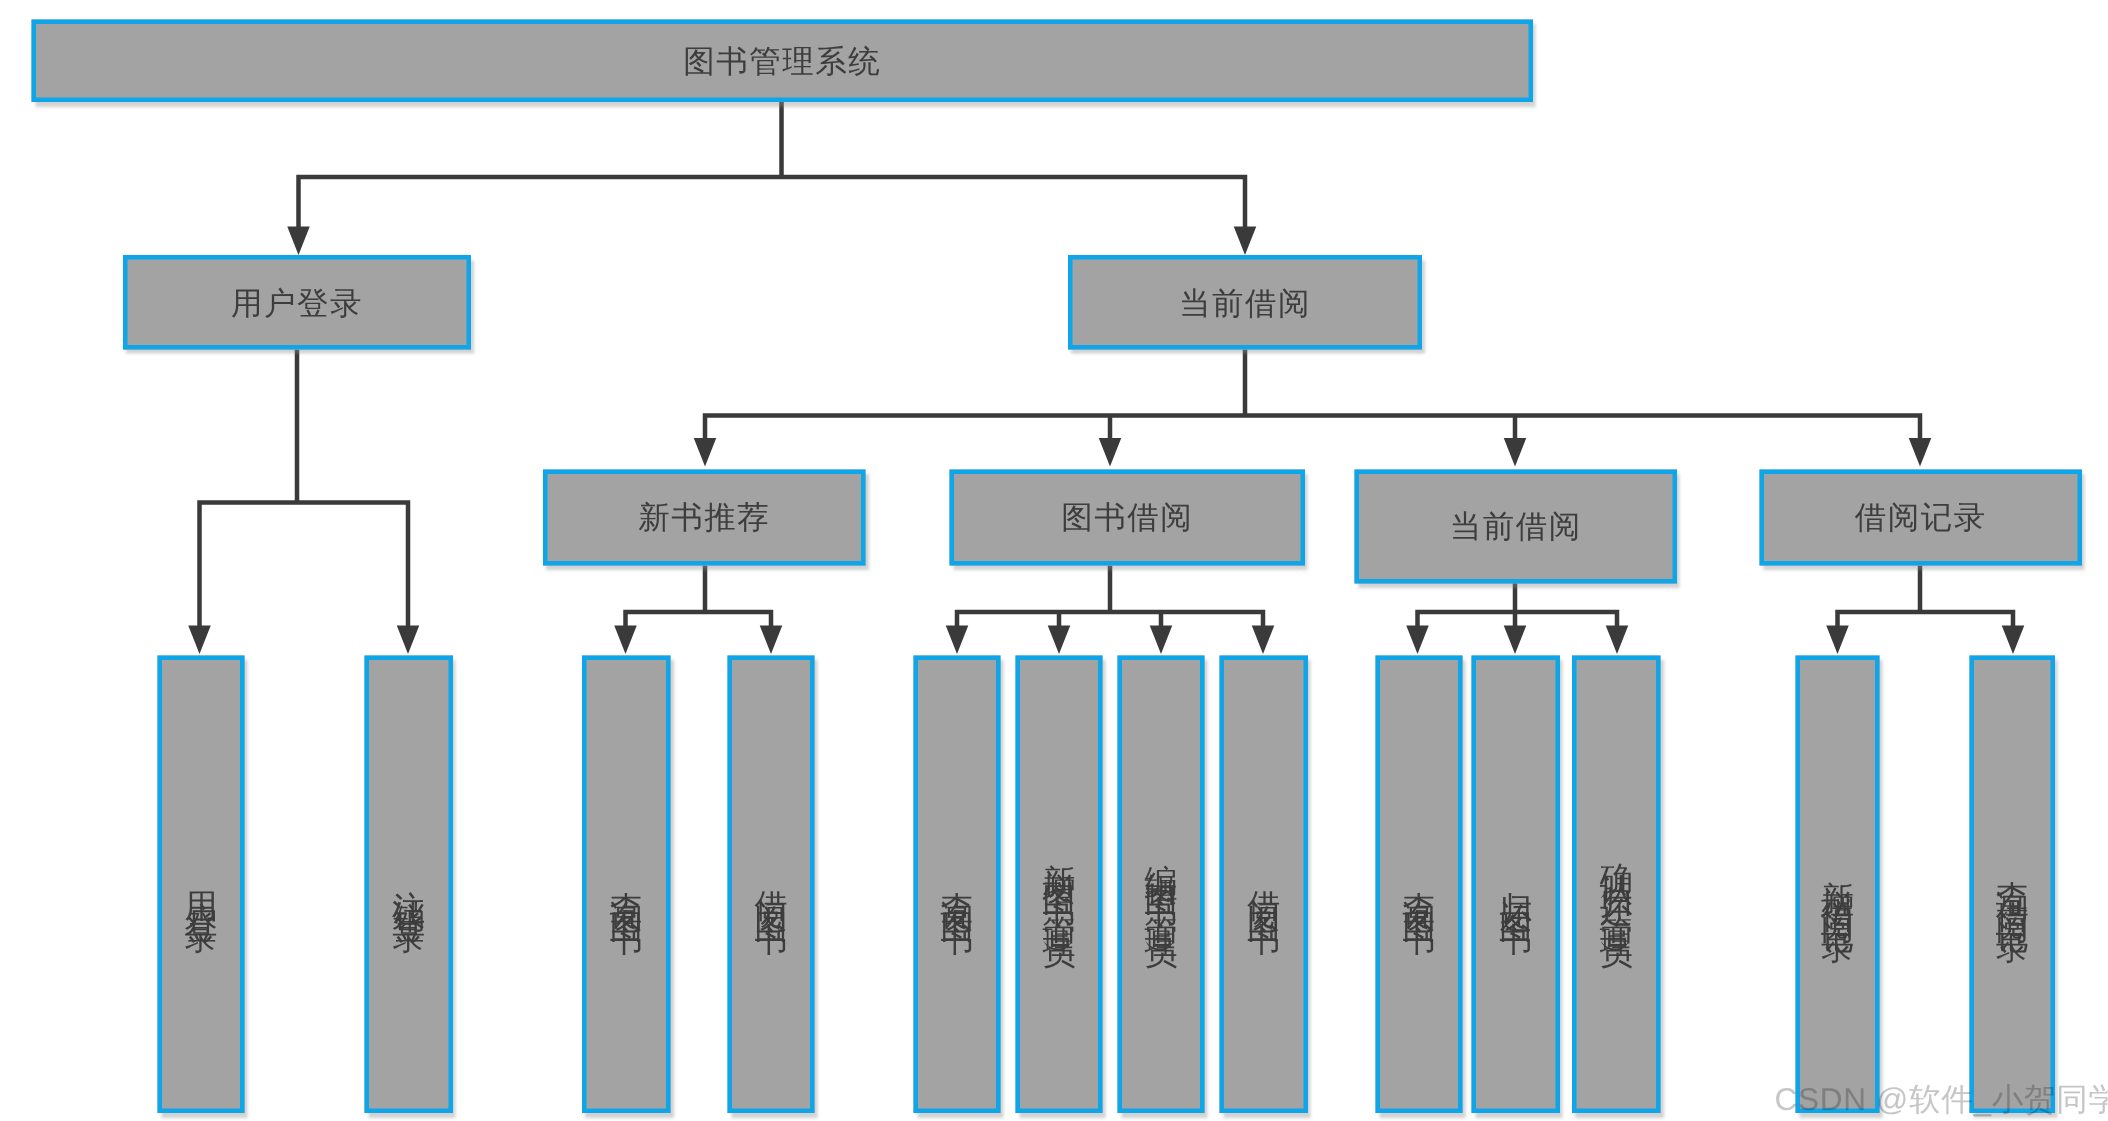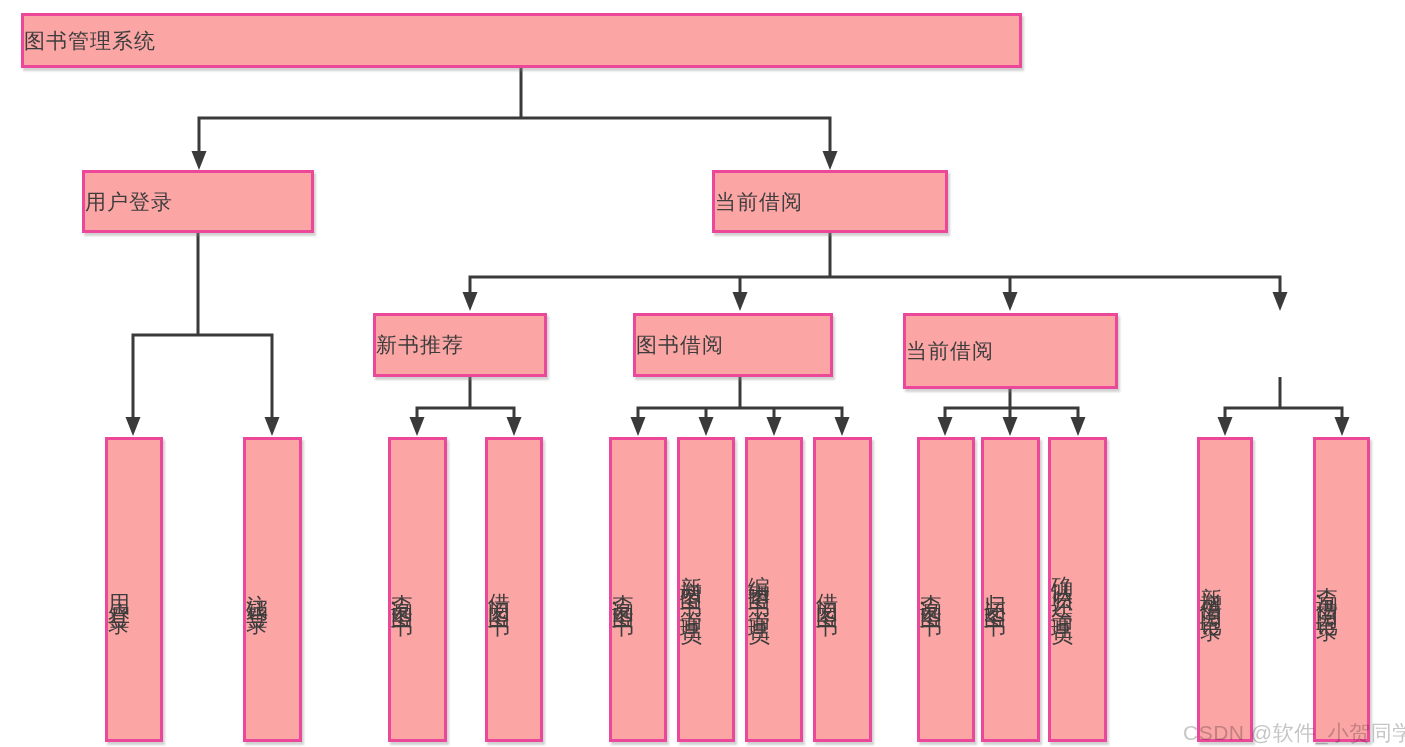--- a/index.html
+++ b/index.html
@@ -2,22 +2,22 @@
 <html><head>
 <meta charset="utf-8">
 <style>
   html,body{margin:0;padding:0;background:#ffffff;}
   body{width:1405px;height:747px;overflow:hidden;position:relative;
        font-family:"Liberation Sans",sans-serif;}
   .stage{position:absolute;left:0;top:0;width:1405px;height:747px;background:#ffffff;}
   svg.connectors{position:absolute;left:0;top:0;z-index:1;}
   svg.connectors path{stroke:#3a3a3a;stroke-width:3;fill:none;}
   svg.connectors polygon{fill:#3a3a3a;stroke:none;}
-  .hbox,.vbox{position:absolute;z-index:2;background:#fca5a5;border:3px solid #ec4899;
-       box-sizing:border-box;display:flex;align-items:center;justify-content:flex-start;
+  .hbox,.vbox{position:absolute;z-index:2;background:#a3a3a3;border:3px solid #0ea5e9;
+       box-sizing:border-box;display:flex;align-items:center;justify-content:center;
        box-shadow:2px 3px 2px rgba(140,140,140,.4);}
   .hbox .lbl{font-size:21px;color:#3d3d3d;letter-spacing:1px;white-space:nowrap;}
   .vbox .vlbl{writing-mode:vertical-rl;text-orientation:mixed;font-size:22px;
        letter-spacing:7px;color:#3d3d3d;line-height:1;}
   .watermark{position:absolute;z-index:3;left:1183px;top:719px;font-size:21px;
        color:#c6c6c6;letter-spacing:.5px;white-space:nowrap;mix-blend-mode:multiply;}
 </style>
 </head>
 <body>
 
@@ -63,28 +63,31 @@
     <span class="lbl">图书管理系统</span>
   </div>
 
   <div class="hbox" style="left:82px;top:170px;width:232px;height:63px">
     <span class="lbl">用户登录</span>
   </div>
   <div class="hbox" style="left:712px;top:170px;width:236px;height:63px">
     <span class="lbl">当前借阅</span>
   </div>
 
-  <div class="hbox" style="left:373px;top:313px;width:174px;height:64px">
+  <div class="hbox" style="left:362px;top:313px;width:215px;height:64px">
     <span class="lbl">新书推荐</span>
   </div>
-  <div class="hbox" style="left:633px;top:313px;width:200px;height:64px">
+  <div class="hbox" style="left:633px;top:313px;width:237px;height:64px">
     <span class="lbl">图书借阅</span>
   </div>
   <div class="hbox" style="left:903px;top:313px;width:215px;height:76px">
     <span class="lbl">当前借阅</span>
+  </div>
+  <div class="hbox" style="left:1173px;top:313px;width:215px;height:64px">
+    <span class="lbl">借阅记录</span>
   </div>
 
   <div class="vbox" style="left:105px;top:437px;width:58px;height:305px">
     <span class="vlbl">用户登录</span>
   </div>
   <div class="vbox" style="left:243px;top:437px;width:59px;height:305px">
     <span class="vlbl">注销登录</span>
   </div>
 
   <div class="vbox" style="left:388px;top:437px;width:59px;height:305px">

